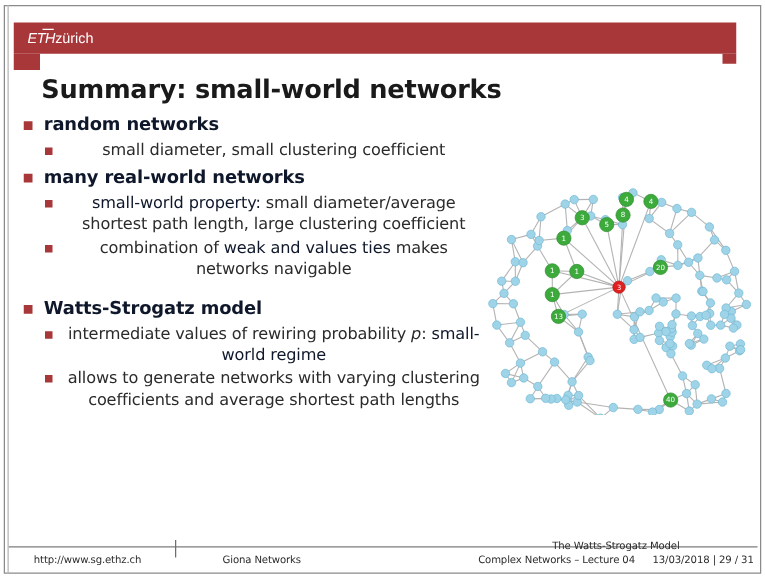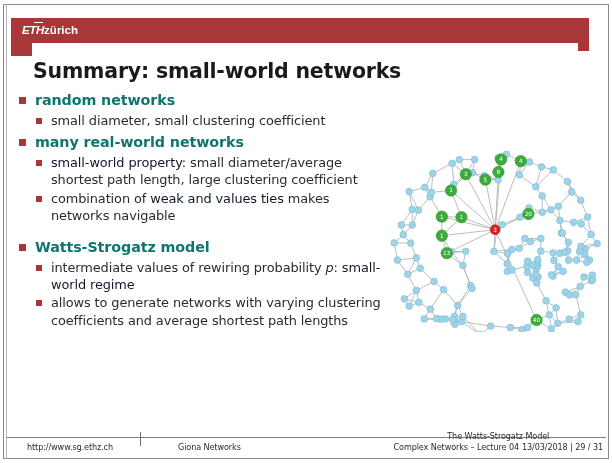--- a/index.html
+++ b/index.html
@@ -65,37 +65,37 @@
     position: absolute;
     left: 22px;
     top: 22px;
     color: #ffffff;
     font-size: 11.5px;
     line-height: 16px;
     white-space: nowrap;
     letter-spacing: 0.1px;
   }
   .eth-logo .eth {
-    font-weight: bold;
+    font-weight: normal;
     font-style: italic;
     font-family: "Liberation Sans", sans-serif;
     letter-spacing: -0.3px;
     position: relative;
   }
   .eth-logo .eth::after {
     content: "";
     position: absolute;
     left: 12px;
     top: -2.5px;
     width: 9px;
     height: 1.5px;
     background: #ffffff;
   }
   .eth-logo .zurich {
-    font-weight: bold;
+    font-weight: normal;
     font-family: "Liberation Sans", sans-serif;
     letter-spacing: 0px;
   }
 
   
   .slide-title {
     position: absolute;
     left: 33px;
     top: 59px;
     font-family: "DejaVu Sans", sans-serif;
@@ -119,36 +119,37 @@
     padding: 0;
   }
   ul.lvl1 > li {
     position: relative;
     padding-left: 18px;
     margin-bottom: 3px;
   }
   ul.lvl1 > li > .head {
     font-size: 14.3px;
     font-weight: bold;
-    color: #0f766e;
+    color: #0f172a;
     line-height: 20px;
     letter-spacing: -0.1px;
   }
   ul.lvl1 > li > .sq {
     position: absolute;
     left: 2px;
     top: 7px;
     width: 7px;
     height: 7px;
     background: #a8373a;
   }
   ul.lvl2 {
     list-style: none;
     margin: 2px 0 0 0;
     padding: 0;
+    text-align: center;
   }
   ul.lvl2 > li {
     position: relative;
     padding-left: 16px;
     font-size: 12.9px;
     line-height: 17.2px;
     color: #2b2b2b;
     margin-bottom: 1px;
     letter-spacing: -0.1px;
   }
@@ -207,21 +208,21 @@
     top: 431px;
     text-align: center;
     font-family: "DejaVu Sans", sans-serif;
     font-size: 8.1px;
     line-height: 10.5px;
     color: #2b2b2b;
     letter-spacing: -0.1px;
     white-space: nowrap;
   }
   .footer-right .line2 { }
-  .footer-right .line2 .lec { margin-right: 3px; }
+  .footer-right .line2 .lec { margin-right: 14px; }
 </style>
 </head>
 <body>
 
 <div class="slide">
 
   <div class="frame-outer"></div>
   <div class="frame-inner"></div>
 
   <div class="header-bar"></div>

